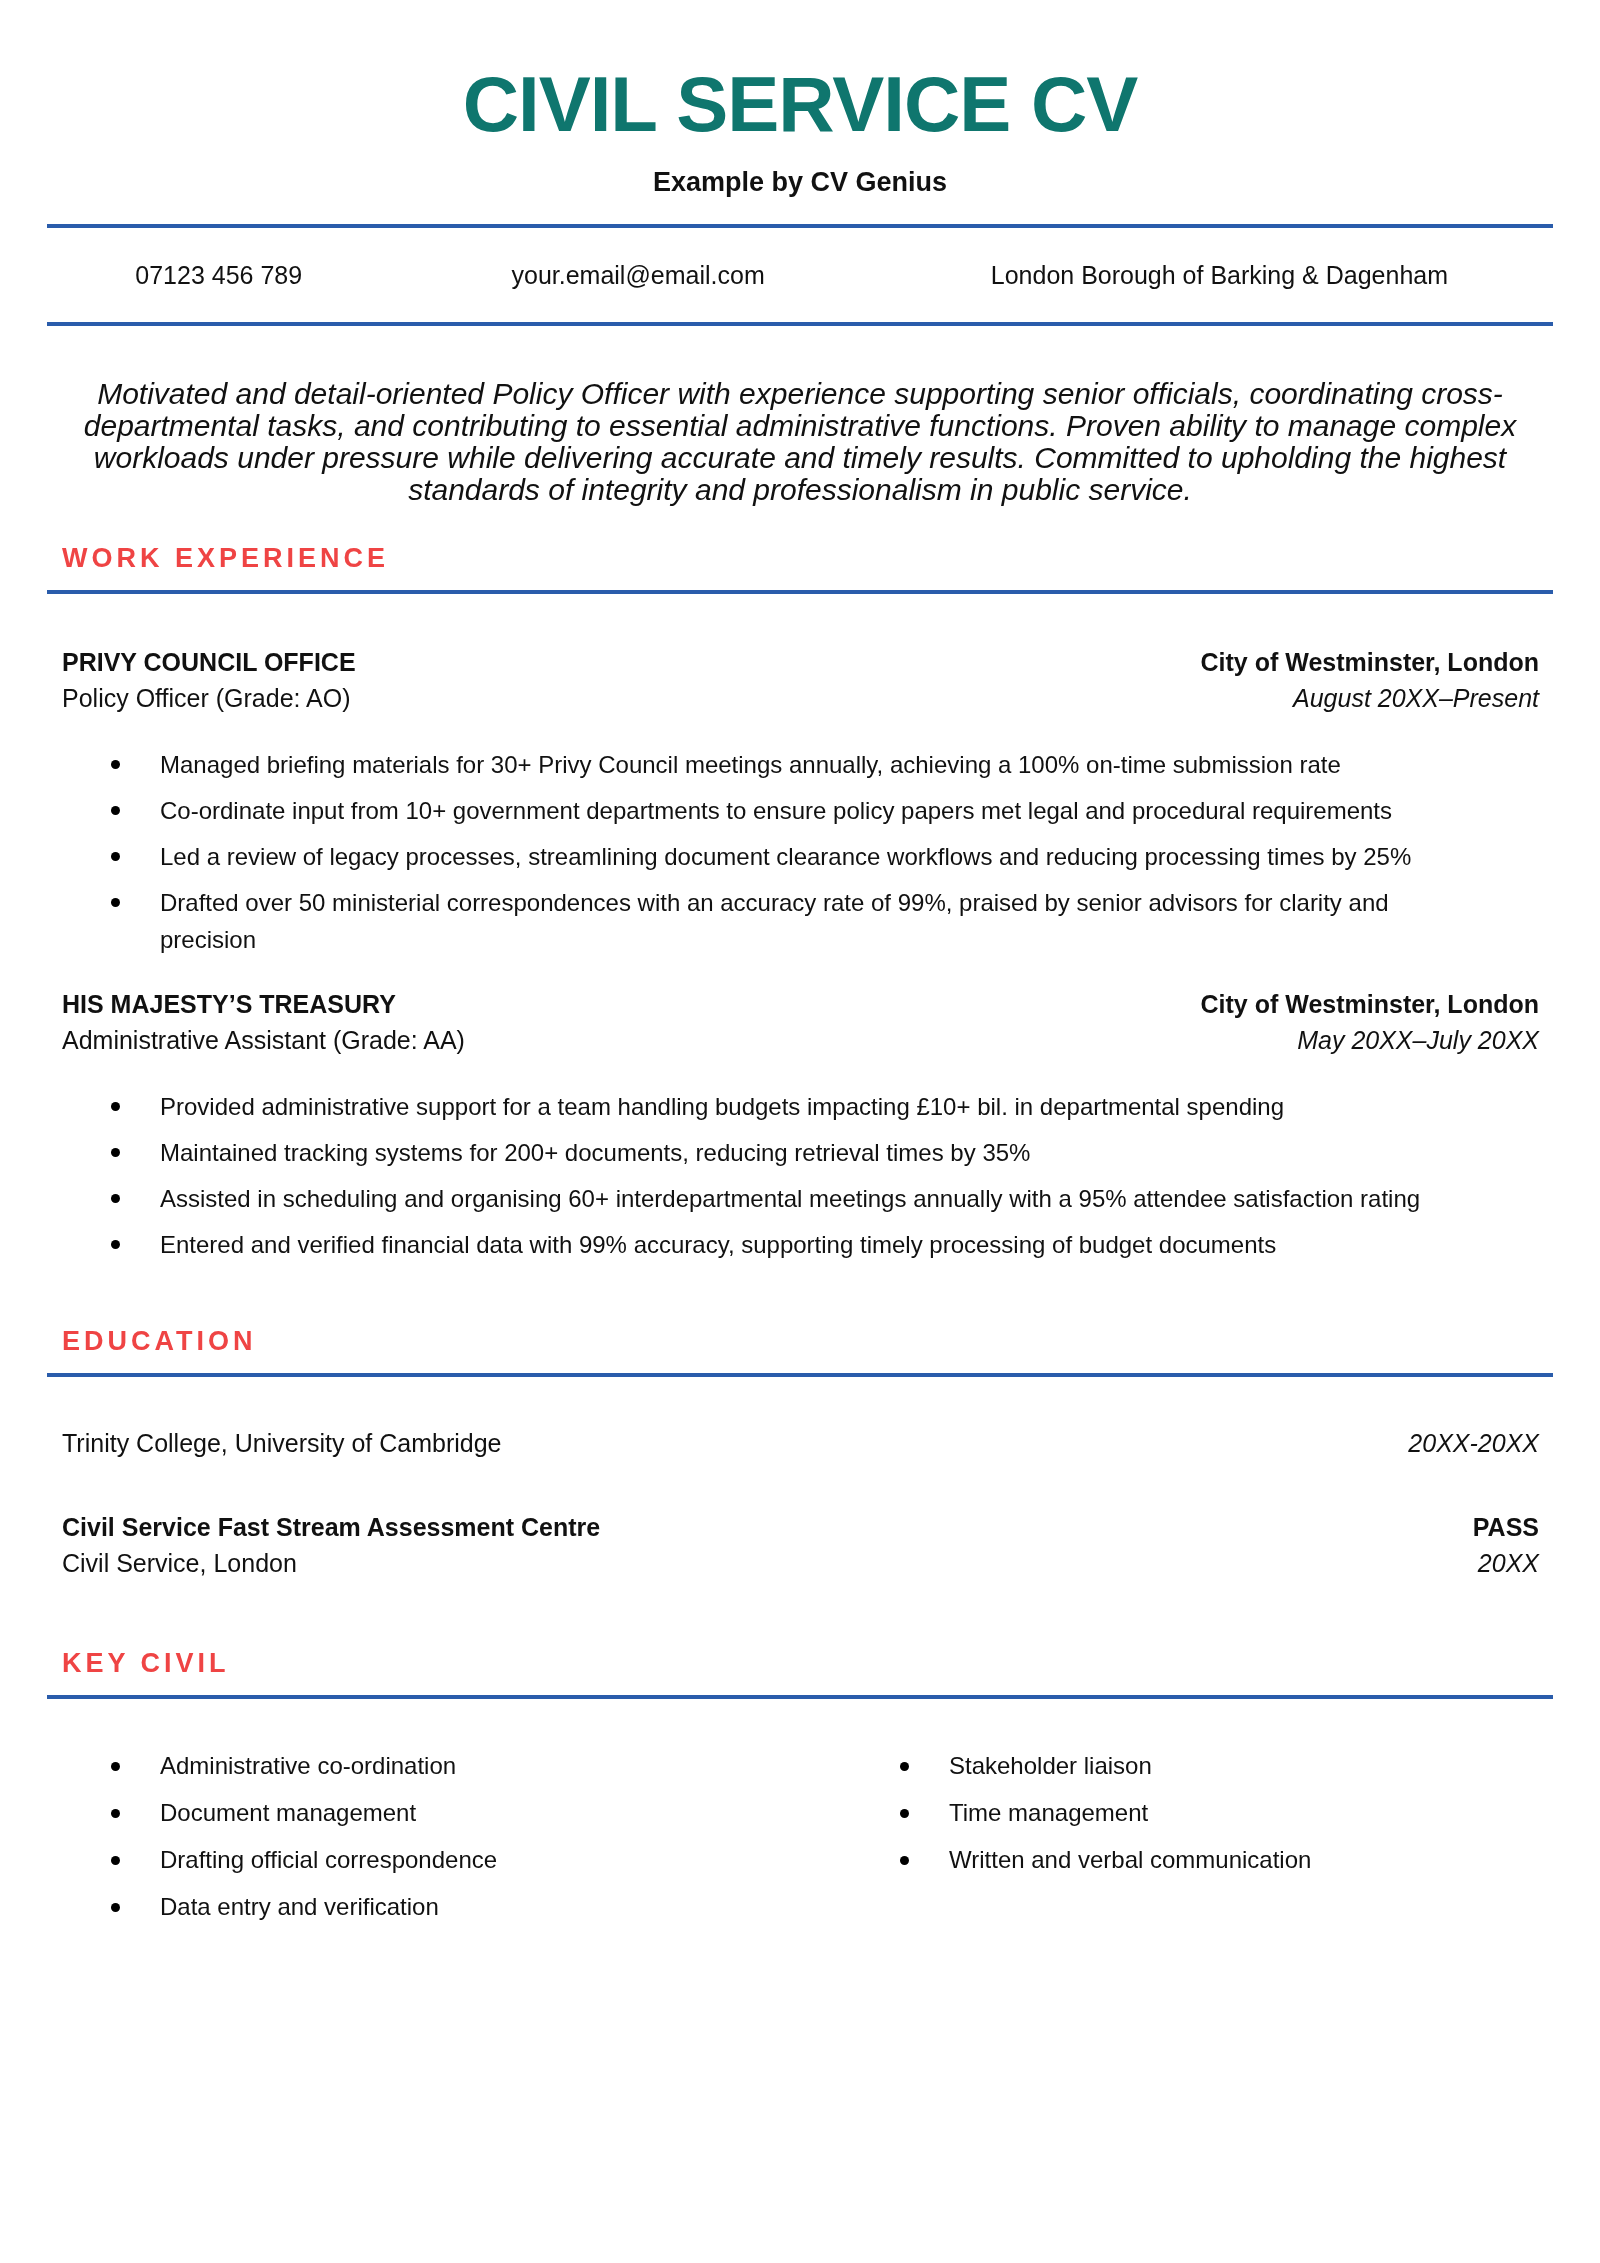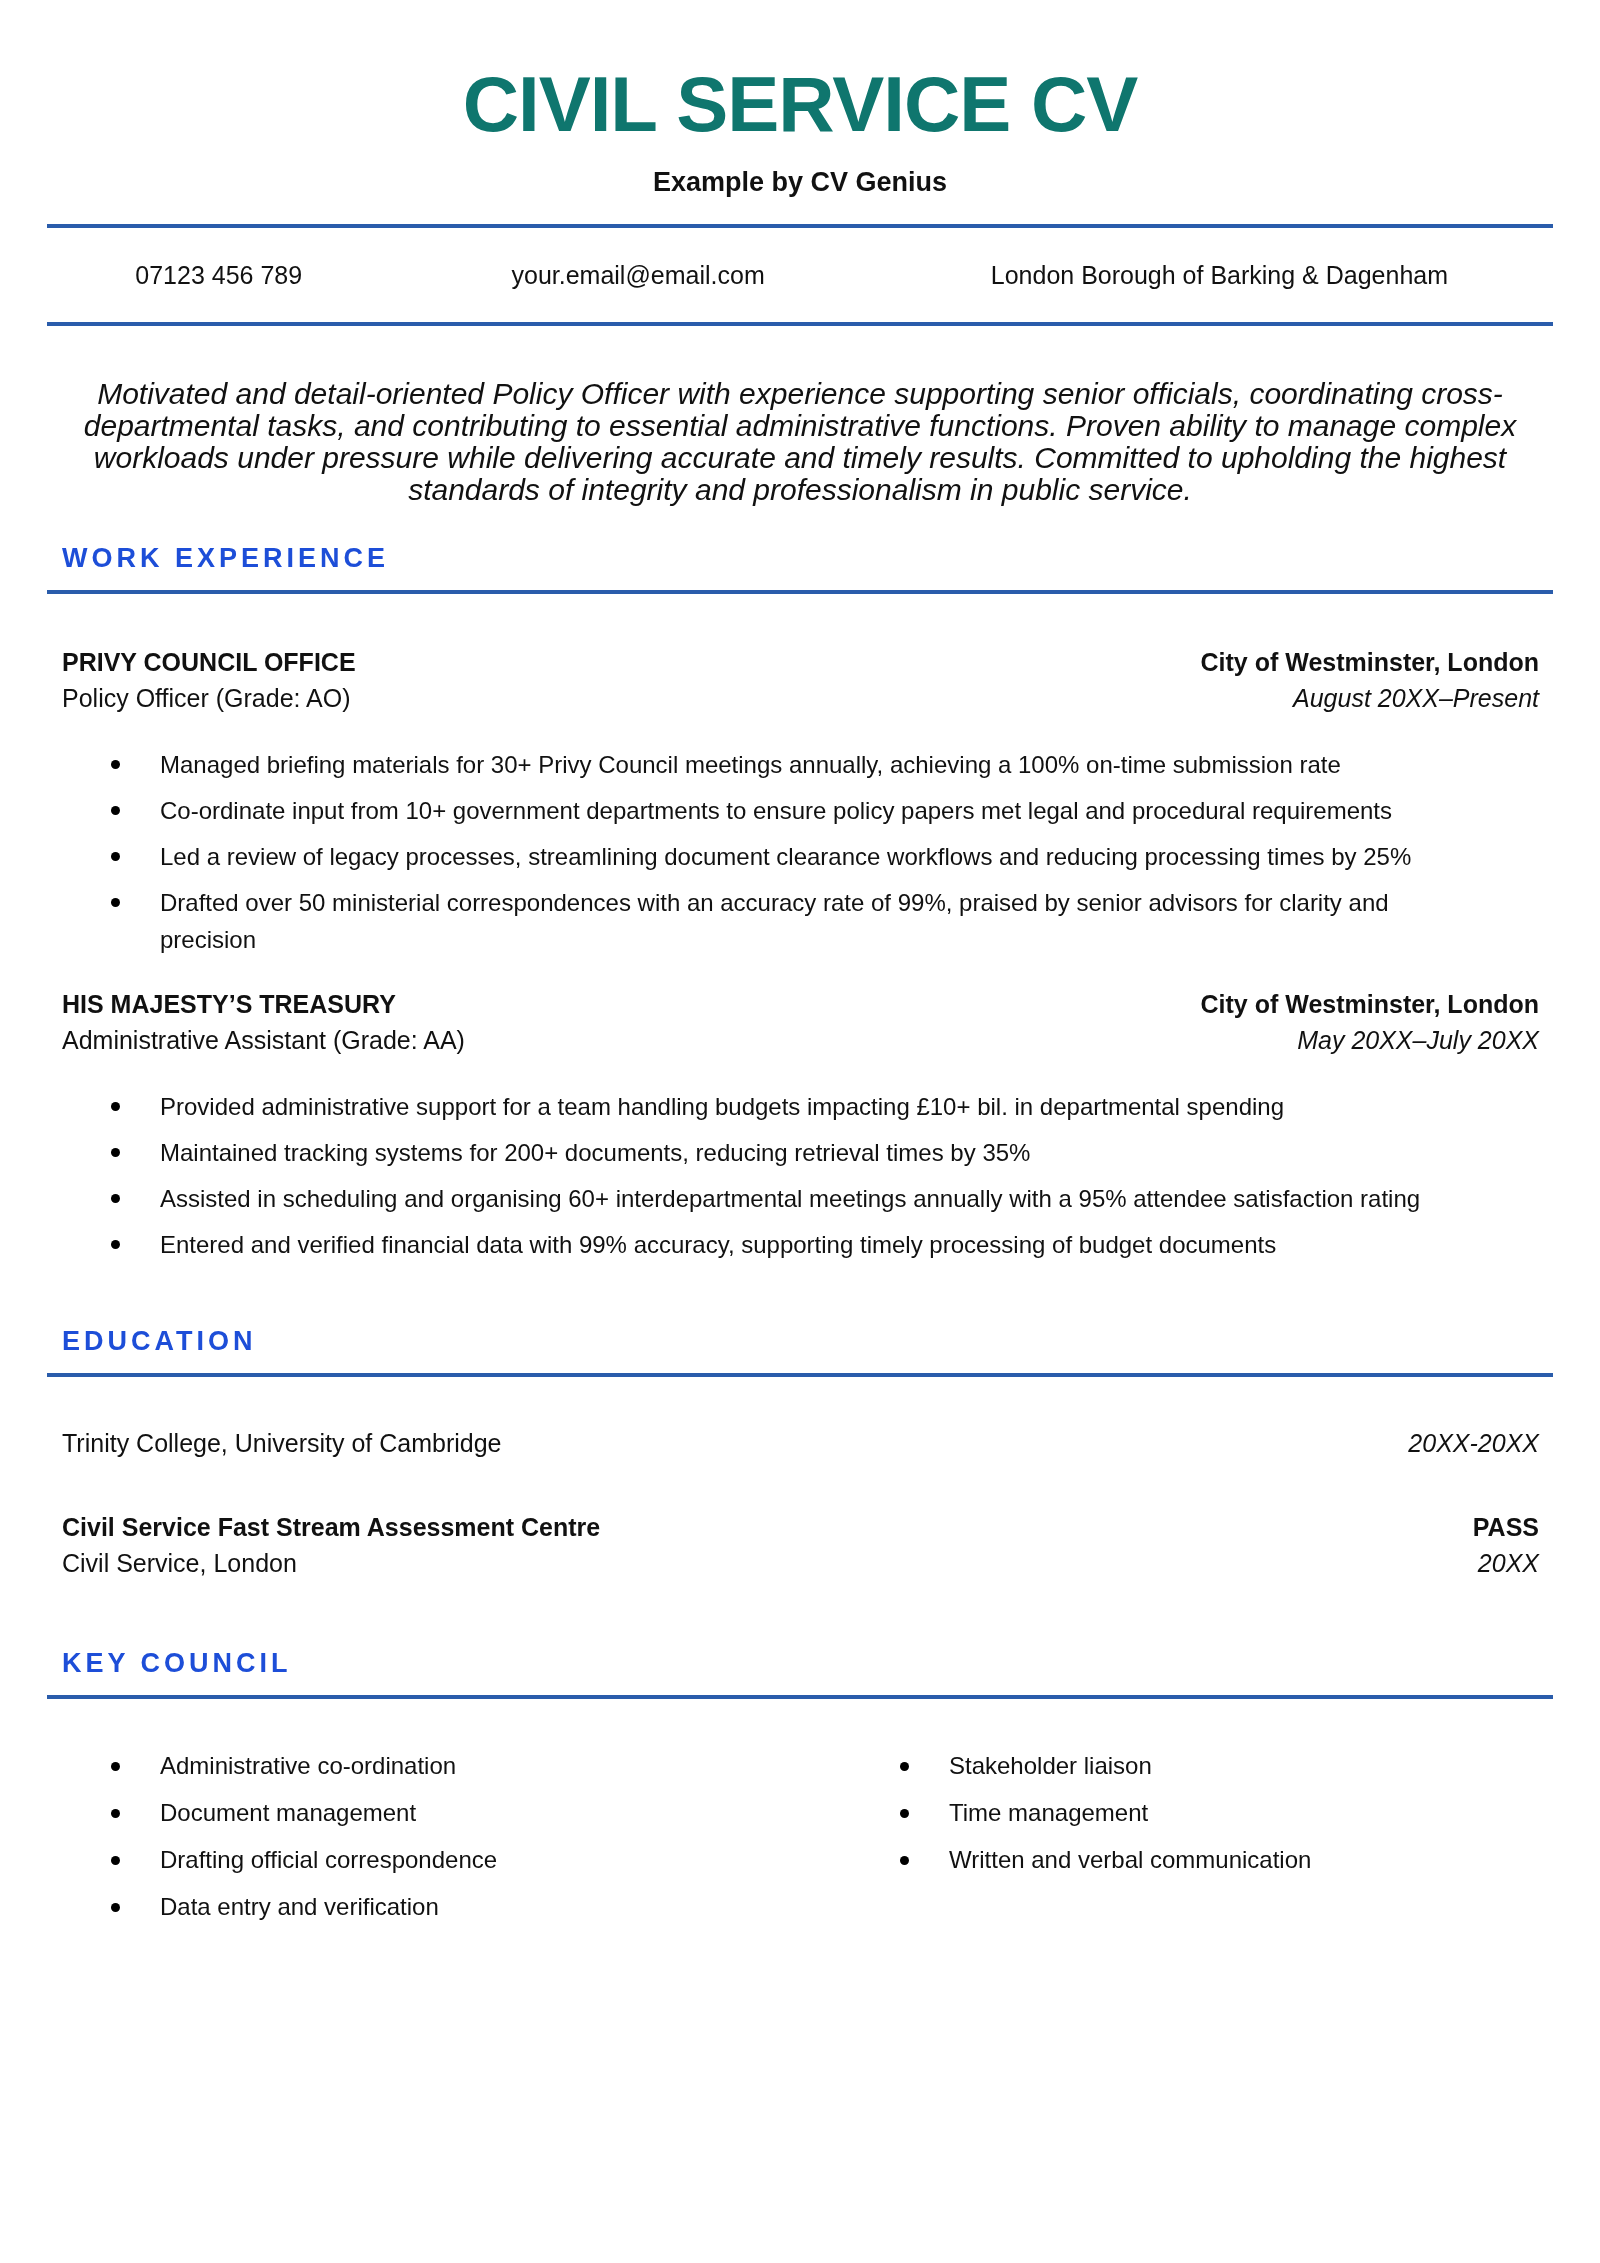--- a/index.html
+++ b/index.html
@@ -47,21 +47,21 @@
     margin: 52px auto 0 auto;
     width: 1470px;
     text-align: center;
     font-style: italic;
     font-size: 30px;
     line-height: 32px;
   }
   
   .section-heading {
     margin-top: 34px;
-    color: #1d4ed8;
+    color: #ef4444;
     font-size: 27px;
     font-weight: 700;
     letter-spacing: 4px;
     line-height: 36px;
     padding-left: 15px;
   }
   .section-heading.edu { margin-top: 60px; }
   .section-heading.skills { margin-top: 64px; }
   .section-rule {
     margin-top: 14px;
@@ -205,21 +205,21 @@
       <span class="right bold">PASS</span>
     </div>
     <div class="two-col-row">
       <span class="left">Civil Service, London</span>
       <span class="right italic">20XX</span>
     </div>
   </div>
 </section>
 
 <section>
-  <h2 class="section-heading skills">KEY COUNCIL</h2>
+  <h2 class="section-heading skills">KEY CIVIL</h2>
   <hr class="section-rule">
 
   <div class="skills-columns">
     <div class="col left-col">
       <ul class="skill-list">
         <li>Administrative co-ordination</li>
         <li>Document management</li>
         <li>Drafting official correspondence</li>
         <li>Data entry and verification</li>
       </ul>

